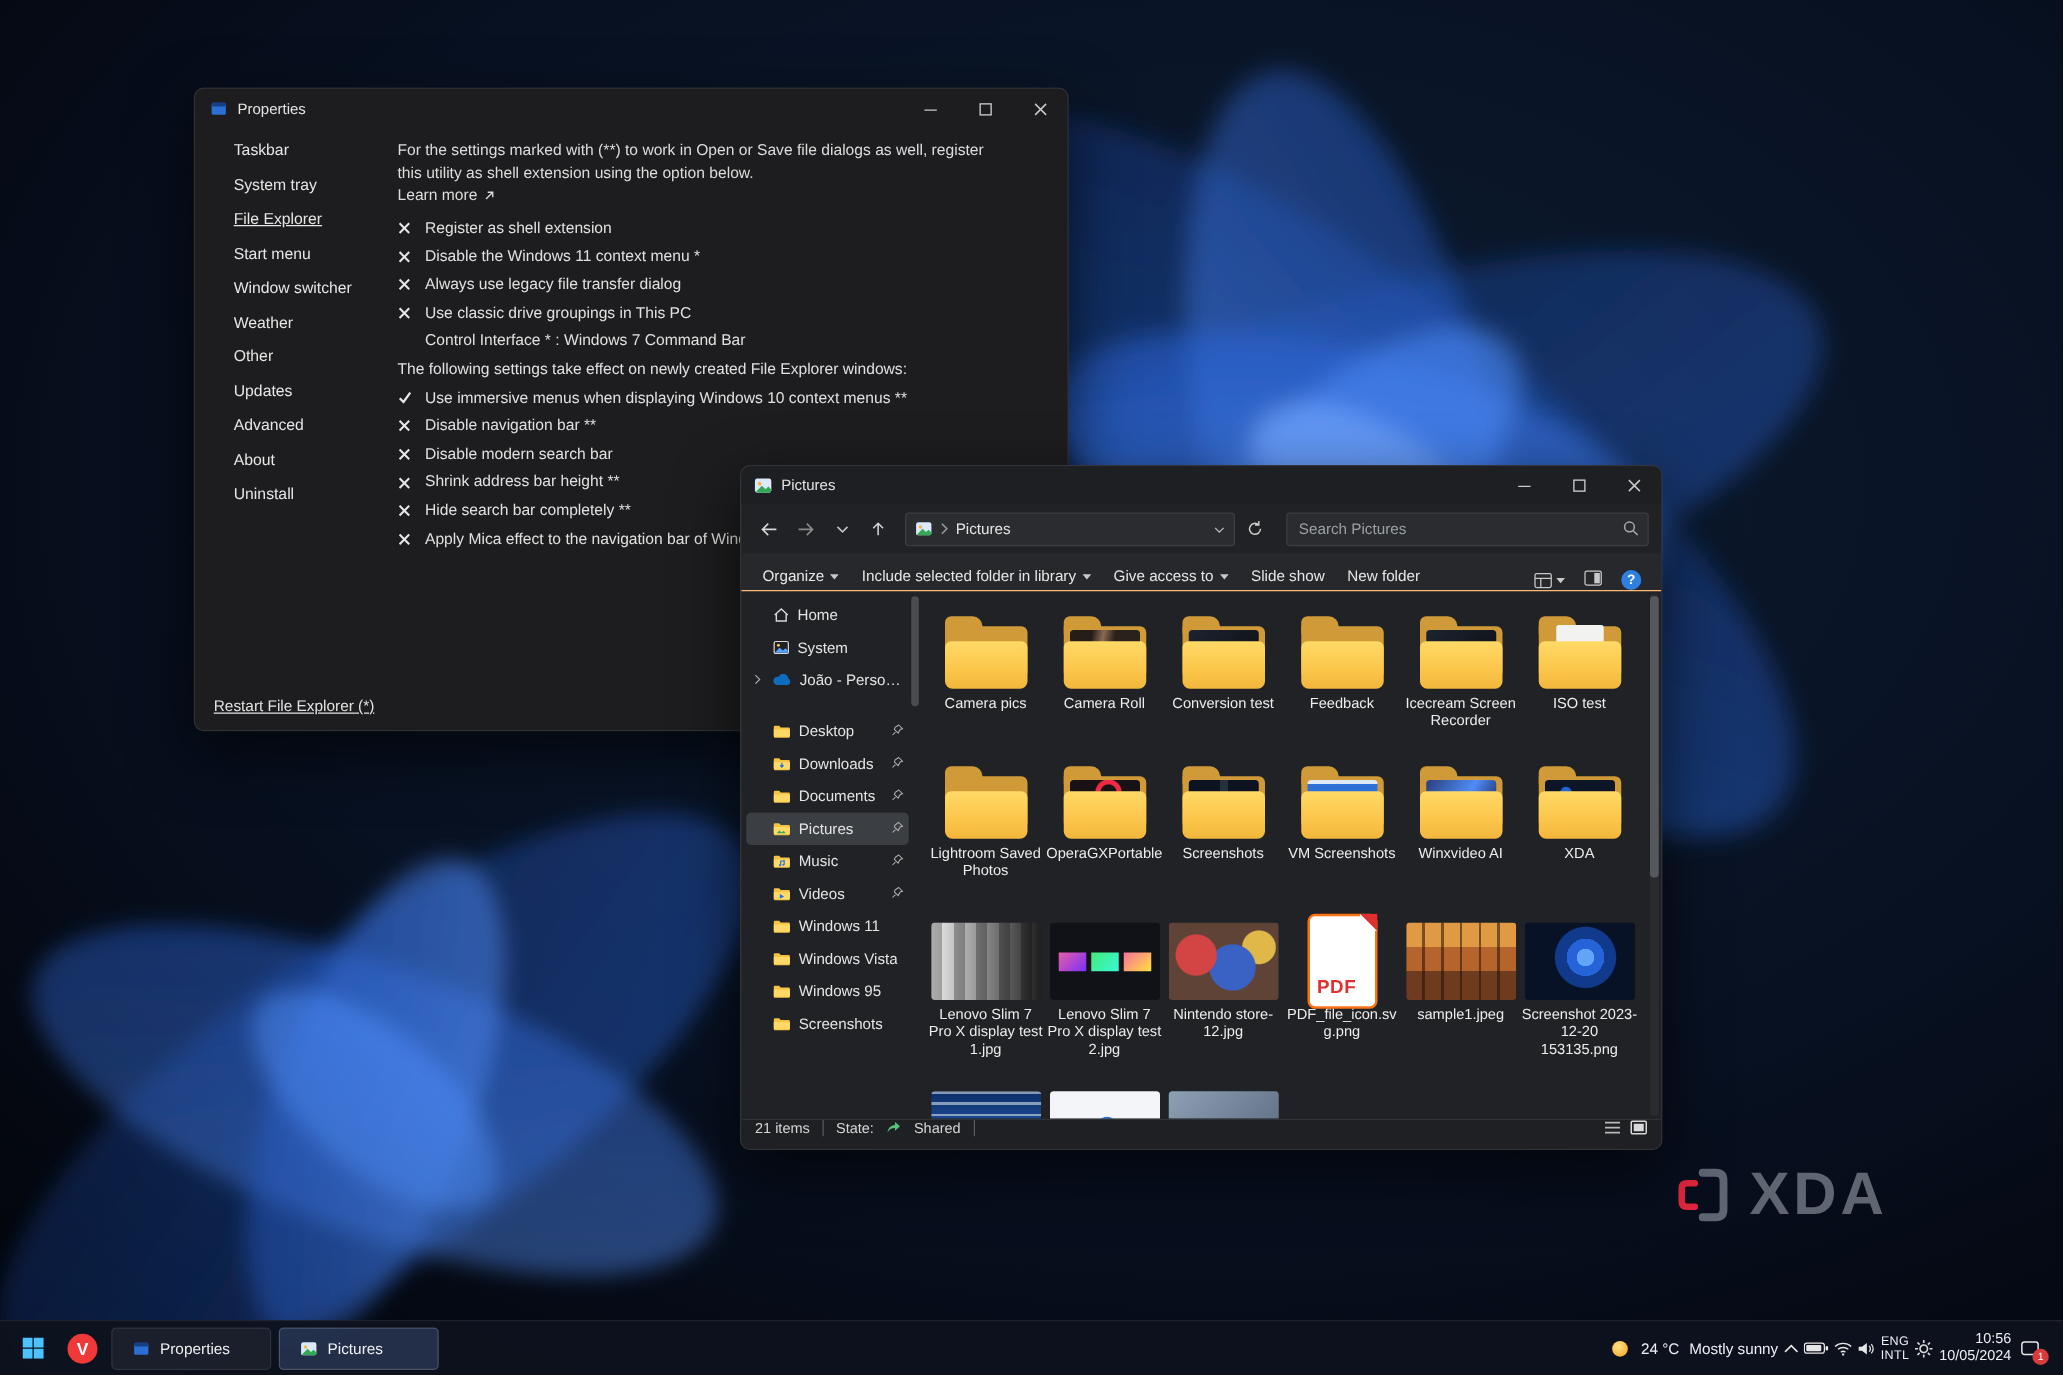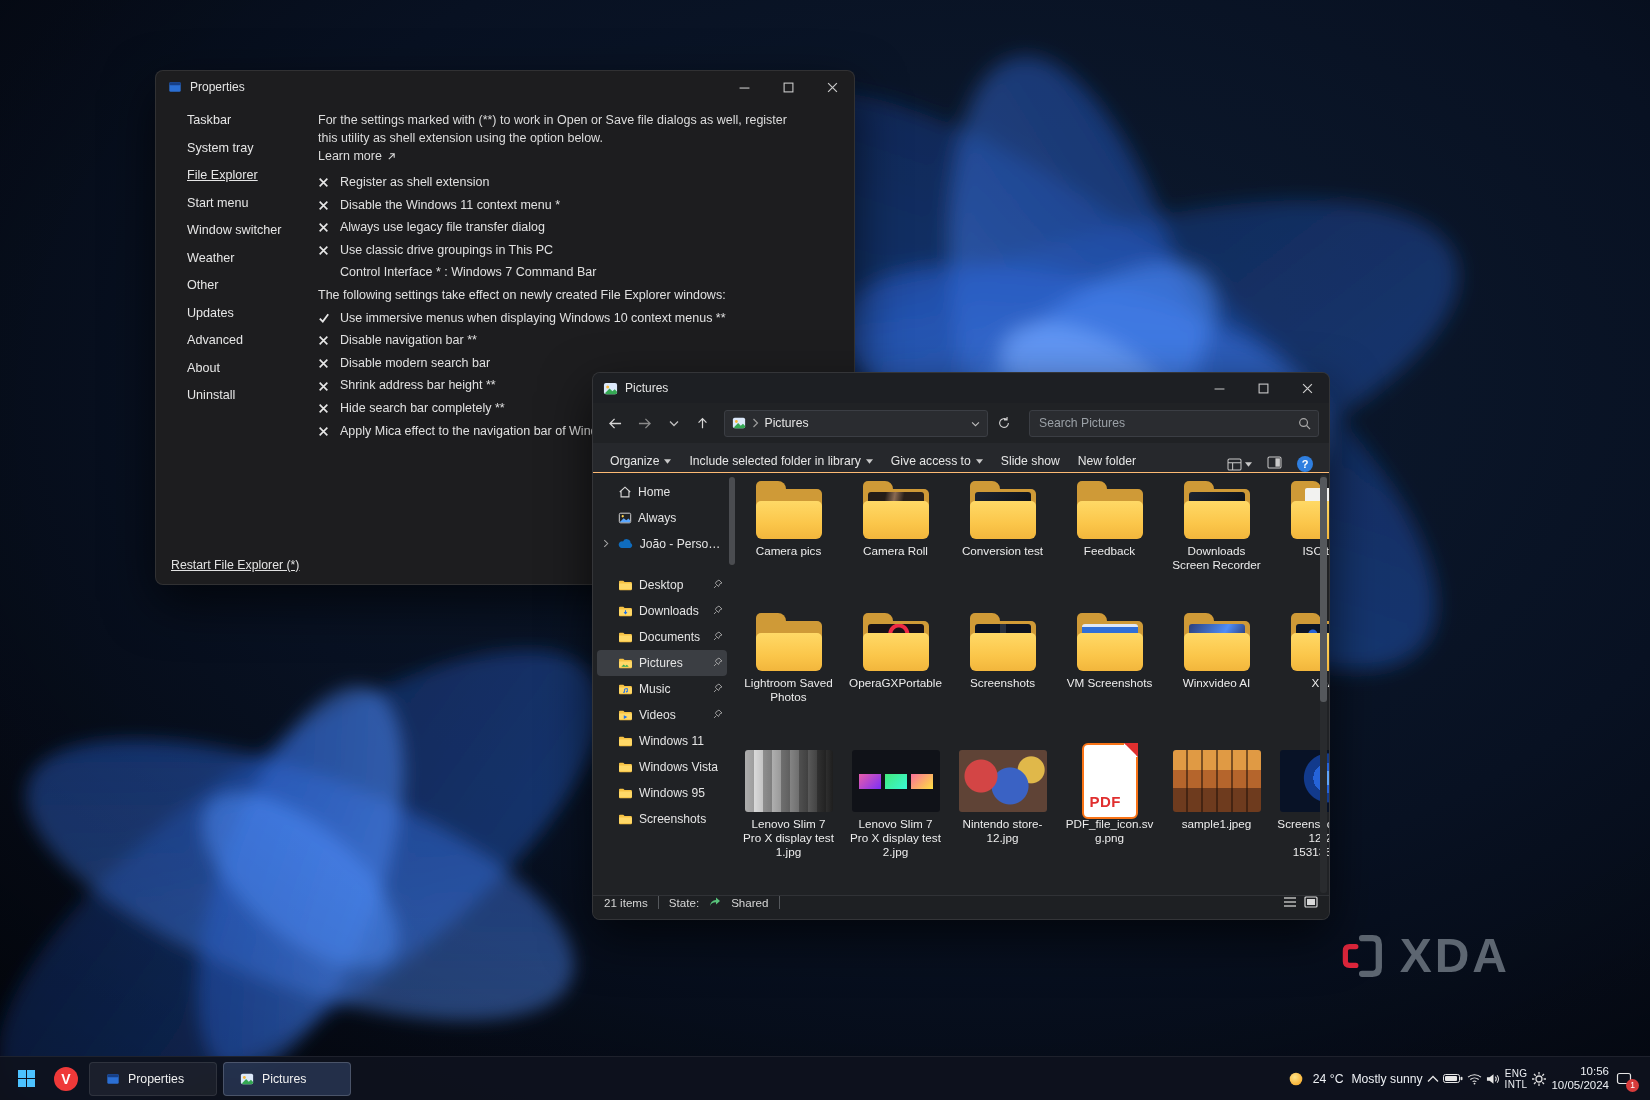--- a/index.html
+++ b/index.html
@@ -63,22 +63,22 @@
     font-size:12.1px; color:#e4e4e4; border-radius:4px; position:relative; white-space:nowrap; }
   .np-item.sel { background:#3b3e43; }
   .np-chev { position:absolute; left:6px; }
   .np-label { overflow:hidden; text-overflow:ellipsis; }
   .np-pin { margin-left:auto; flex:0 0 auto; }
   .np-gap { height:15px; }
   .scroll-np { position:absolute; left:136px; top:4px; width:6px; height:88px; background:#4a4c50; border-radius:3px; }
   .scroll-main-rail { position:absolute; right:2px; top:2px; width:7px; height:418px; background:#292b2e; border-radius:3px; }
   .scroll-main-thumb { position:absolute; left:0; top:2px; width:7px; height:225px; background:#55585c; border-radius:3px; }
 
-  .grid { position:absolute; left:148px; top:8px; width:576px; display:grid;
-    grid-template-columns:repeat(6,95px); grid-template-rows:120px 125px 135px 80px;gap:12px; }
+  .grid { position:absolute; left:148px; top:20px; width:576px; display:grid;
+    grid-template-columns:repeat(6,95px); grid-template-rows:120px 125px 135px 80px; }
   .tile { display:flex; flex-direction:column; align-items:center; }
   .t-label { margin-top:5px; font-size:11.7px; line-height:14px; color:#ececec; text-align:center;
     max-width:93px; overflow-wrap:anywhere; }
 
   
   .folder { position:relative; width:72px; height:58px; flex:0 0 auto; }
   .f-tab { position:absolute; left:3px; top:0; width:30px; height:14px; background:#cf9a37; border-radius:5px 8px 0 0; }
   .f-back { position:absolute; left:3px; top:8px; width:66px; height:42px; background:#cf9a37; border-radius:0 5px 5px 5px; }
   .f-cont { position:absolute; left:8px; top:11px; width:56px; height:20px; border-radius:3px; }
   .f-front { position:absolute; left:3px; top:20px; width:66px; height:38px;
@@ -474,21 +474,21 @@
               <path d="M2 8 L8 2.5 L14 8 M3.5 7 V13.5 H12.5 V7" stroke="#d8d8d8" fill="none" stroke-width="1.3"></path>
             </svg>
           <span class="np-label">Home</span>
         </div>
         <div class="np-item">
           <svg width="14" height="14" viewBox="0 0 16 16">
               <rect x="1.5" y="2.5" width="13" height="11" rx="1.5" stroke="#d8d8d8" fill="none" stroke-width="1.1"></rect>
               <circle cx="5.4" cy="6" r="1.3" fill="#ffd34d"></circle>
               <path d="M2.2 12.5 L6.5 8.2 L9.5 10.7 L12 8.6 L13.8 10.5 V12.8 H2.2 Z" fill="#58a6ff"></path>
             </svg>
-          <span class="np-label">Always</span>
+          <span class="np-label">System</span>
         </div>
         <div class="np-item">
           <span class="np-chev">
             <svg width="6" height="9" viewBox="0 0 7 10">
                 <path d="M1.5 1 L5.5 5 L1.5 9" stroke="#a9a9a9" stroke-width="1.2" fill="none"></path>
               </svg>
           </span>
           <svg width="16" height="10" viewBox="0 0 20 12">
               <path d="M5 11 a4.2 4.2 0 1 1 1.4 -8.2 A5 5 0 0 1 16 4.6 A3.4 3.4 0 0 1 15.6 11 Z" fill="#0f6cbd"></path>
             </svg>
@@ -637,21 +637,21 @@
             </div>
           <div class="t-label">Feedback</div>
         </div>
         <div class="tile">
           <div class="folder">
               <div class="f-tab"></div>
               <div class="f-back"></div>
               <div class="f-cont fc-dark"></div>
               <div class="f-front"></div>
             </div>
-          <div class="t-label">Downloads Screen Recorder</div>
+          <div class="t-label">Icecream Screen Recorder</div>
         </div>
         <div class="tile">
           <div class="folder">
               <div class="f-tab"></div>
               <div class="f-back"></div>
               <div class="f-cont fc-doc"></div>
               <div class="f-front"></div>
             </div>
           <div class="t-label">ISO test</div>
         </div>

